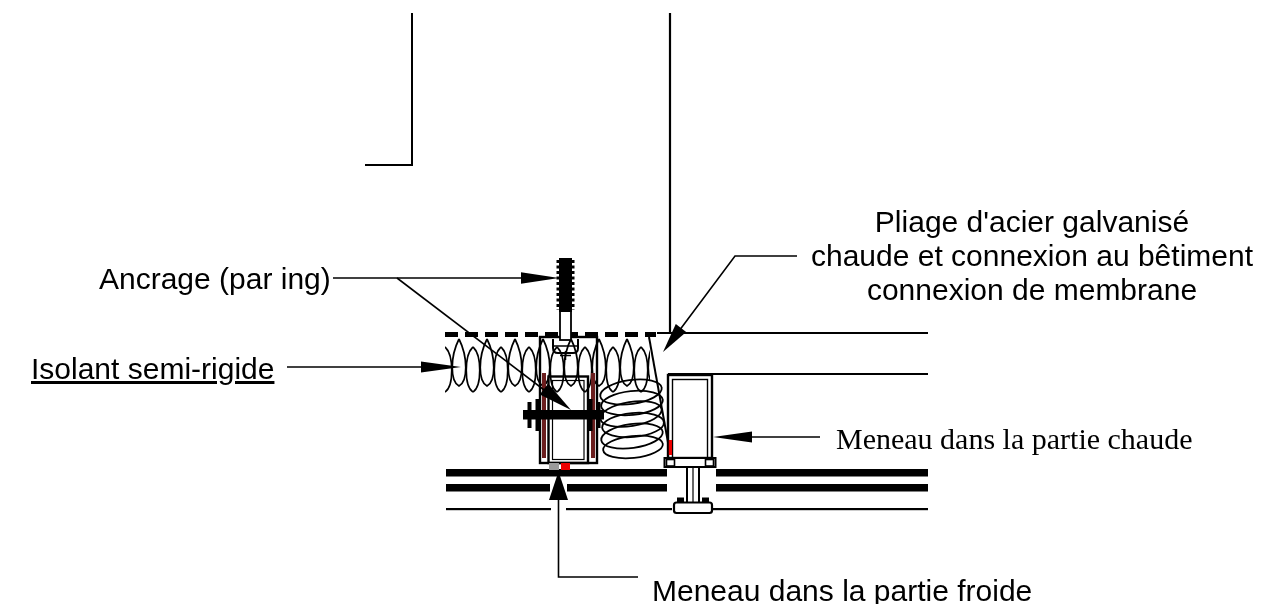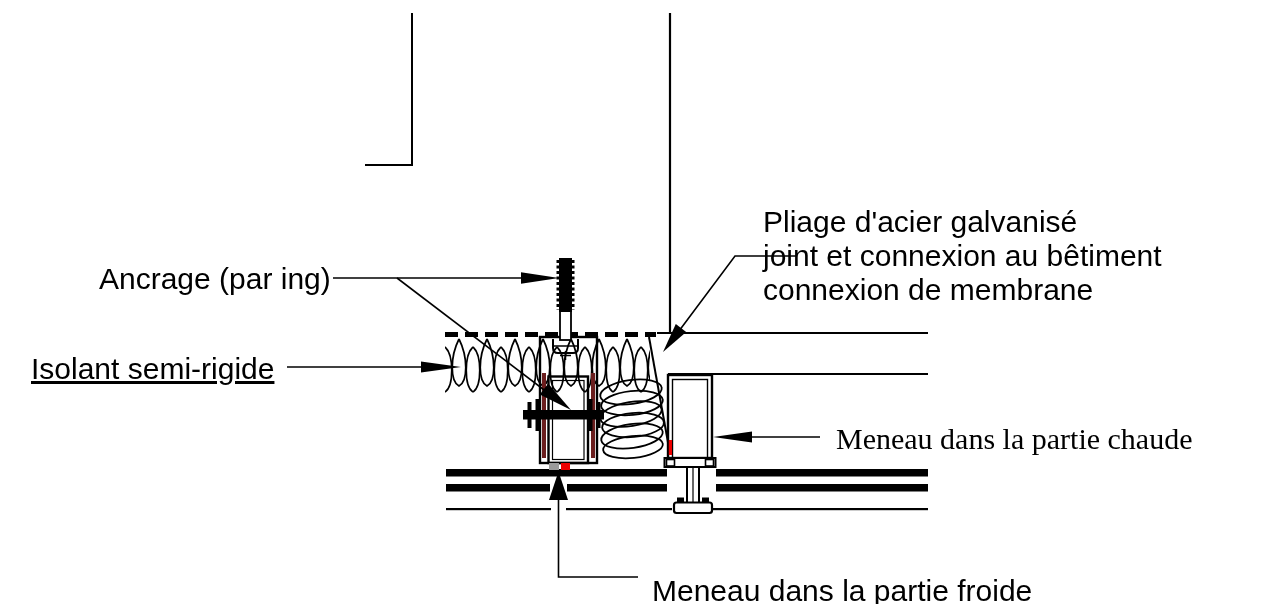--- a/index.html
+++ b/index.html
@@ -130,23 +130,23 @@
     <g>
       <path d="M638,577 H558.5 V500" fill="none" stroke="#000" stroke-width="1.6"></path>
       <polygon points="558.5,471.5 549,500 568,500" fill="#000"></polygon>
     </g>
   </svg>
 
   <div class="lbl" style="left:99px;top:262px;">Ancrage (par ing)</div>
 
   <div class="lbl" style="left:31px;top:352px;text-decoration:underline;">Isolant semi-rigide</div>
 
-  <div class="lbl" style="left:763px;top:205px;">
+  <div class="lbl" style="left:811px;top:205px;text-align:center;">
     <div>Pliage d'acier galvanisé</div>
-    <div>joint et connexion au bêtiment</div>
+    <div>chaude et connexion au bêtiment</div>
     <div>connexion de membrane</div>
   </div>
 
   <div class="lbl" style="left:836px;top:422px;font-family:Liberation Serif, serif;">Meneau dans la partie chaude</div>
 
   <div class="lbl" style="left:652px;top:574px;">Meneau dans la partie froide</div>
 
 </div>
 
 </body></html>

